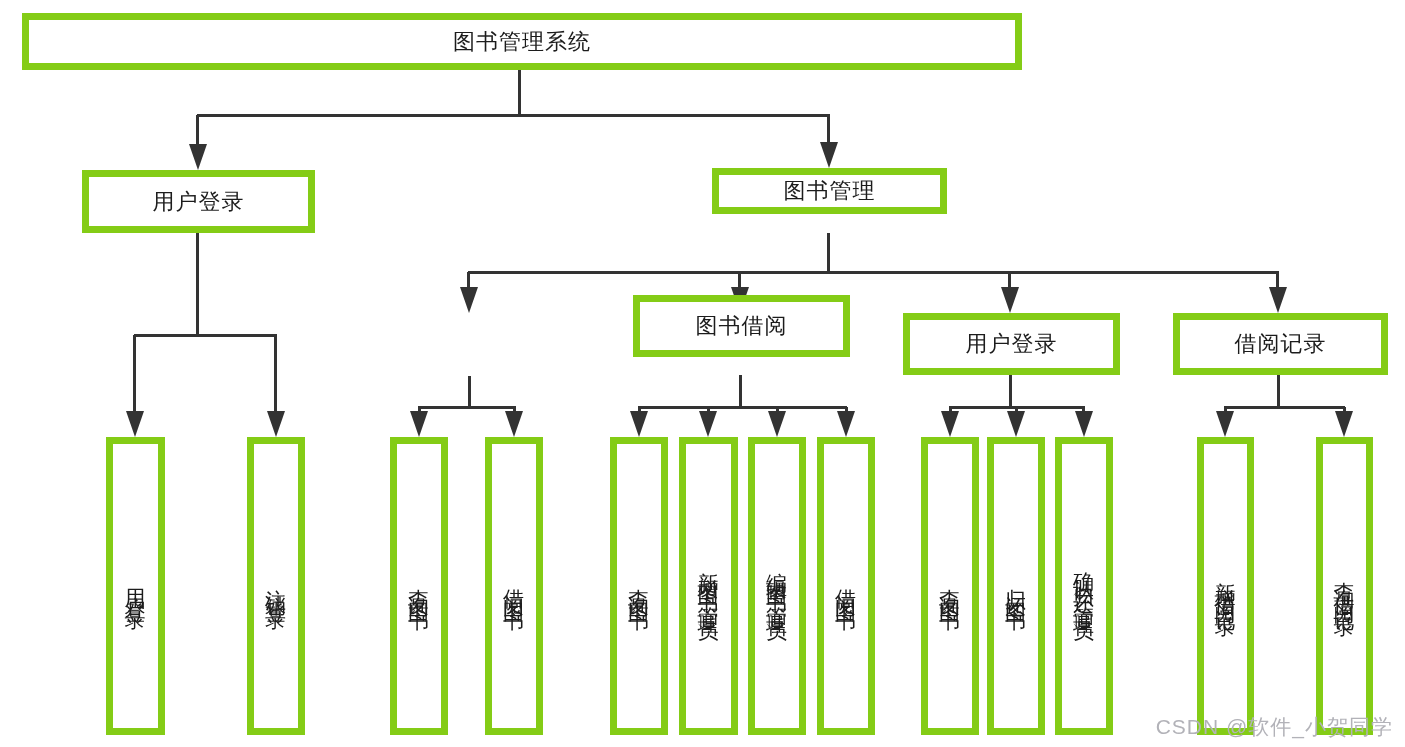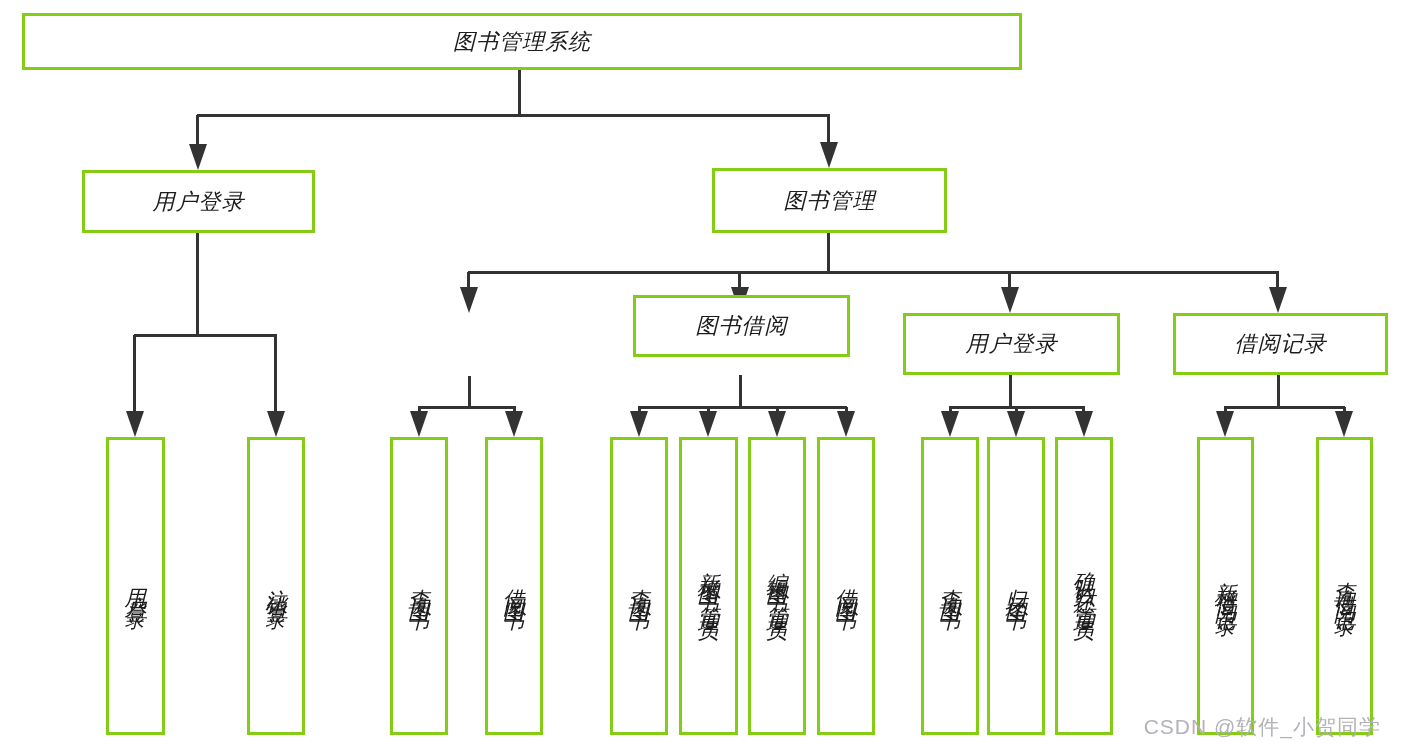--- a/index.html
+++ b/index.html
@@ -1,38 +1,38 @@
 <!DOCTYPE html>
 <html><head>
 <meta charset="utf-8">
 <style>
   html,body{margin:0;padding:0;background:#ffffff;}
   .canvas{
     position:relative;width:1405px;height:747px;background:#ffffff;overflow:hidden;
     font-family:"Liberation Sans", sans-serif;color:#1c1c1c;
   }
   .box{
-    position:absolute;background:#ffffff;border:3px solid #84cc16;box-sizing:border-box;
-    display:flex;align-items:center;justify-content:center;font-style:italic;
+    position:absolute;background:#ffffff;border:7px solid #84cc16;box-sizing:border-box;
+    display:flex;align-items:center;justify-content:center;
   }
   .hbox span{font-size:22px;letter-spacing:1px;white-space:nowrap;}
   .leaf{top:437px;height:298px;width:58px;}
   .leaf span{
     writing-mode:vertical-rl;text-orientation:mixed;line-height:1;
     font-size:21px;letter-spacing:7px;
   }
   .vline{position:absolute;width:3px;background:#333333;}
   .hline{position:absolute;height:3px;background:#333333;}
   .arr{
     position:absolute;width:0;height:0;
     border-left:9px solid transparent;border-right:9px solid transparent;
     border-top:26px solid #333333;
   }
   .watermark{
-    position:absolute;right:24px;bottom:6px;font-size:21px;color:#b2b2b8;
+    position:absolute;right:12px;bottom:6px;font-size:21px;color:#b2b2b8;
     letter-spacing:1px;z-index:5;white-space:nowrap;
   }
 </style>
 </head>
 <body>
 
 <div class="canvas">
 
   <div class="box hbox" style="left:22px;top:13px;width:1000px;height:57px;">
     <span>图书管理系统</span>
@@ -41,21 +41,21 @@
   <div class="vline" style="left:518px;top:70px;height:46px;"></div>
   <div class="hline" style="left:197px;top:114px;width:633px;"></div>
   <div class="vline" style="left:196px;top:115px;height:30px;"></div>
   <div class="arr" style="left:189px;top:144px;"></div>
   <div class="vline" style="left:827px;top:115px;height:28px;"></div>
   <div class="arr" style="left:820px;top:142px;"></div>
 
   <div class="box hbox" style="left:82px;top:170px;width:233px;height:63px;">
     <span>用户登录</span>
   </div>
-  <div class="box hbox" style="left:712px;top:168px;width:235px;height:65px;">
+  <div class="box hbox" style="left:712px;top:168px;width:235px;height:46px;">
     <span>图书管理</span>
   </div>
 
   <div class="vline" style="left:196px;top:233px;height:104px;"></div>
   <div class="hline" style="left:134px;top:334px;width:143px;"></div>
   <div class="vline" style="left:133px;top:335px;height:78px;"></div>
   <div class="arr" style="left:126px;top:411px;"></div>
   <div class="vline" style="left:274px;top:335px;height:78px;"></div>
   <div class="arr" style="left:267px;top:411px;"></div>
 

